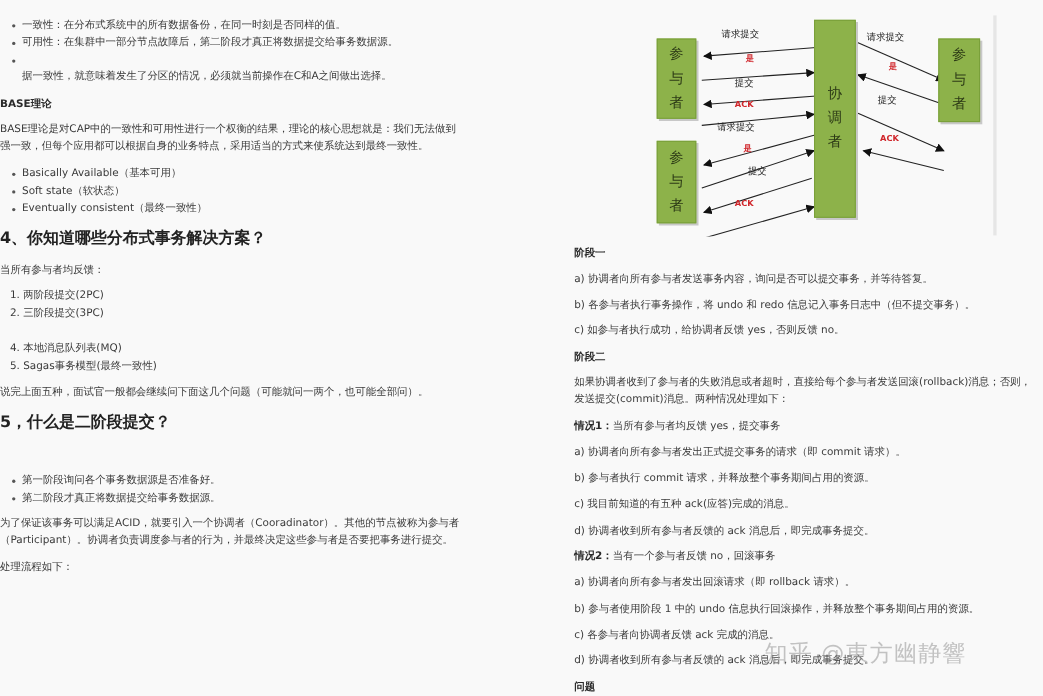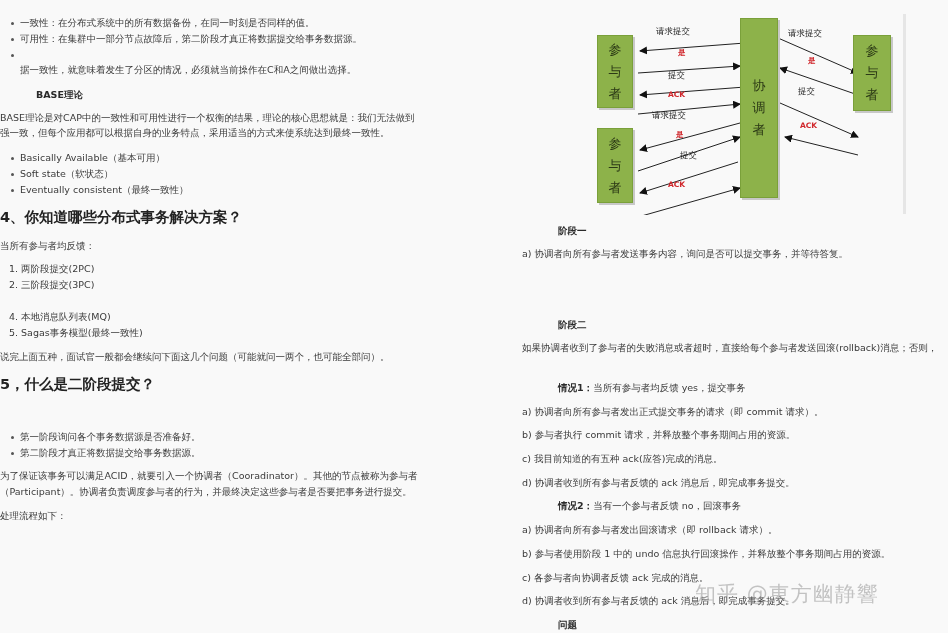--- a/index.html
+++ b/index.html
@@ -5,21 +5,21 @@
     * { box-sizing: border-box; margin: 0; padding: 0; }
     html, body { width: 948px; height: 633px; overflow: hidden; background: #f9f9f9; }
     body { font-family: "DejaVu Sans", "Liberation Sans", sans-serif; color: #333; position: relative; }
 
     .col { position: absolute; top: 0; height: 633px; }
     .col-left { left: 0; width: 474px; }
     .col-right { left: 518px; width: 430px; }
 
     .t { position: absolute; font-size: 9.5px; line-height: 14px; color: #3a3a3a; white-space: nowrap; }
     .bullet { position: absolute; width: 3px; height: 3px; border-radius: 50%; background: #555; }
-    .b { font-weight: bold; color: #2a2a2a; padding-left: 36px; }
+    .b { font-weight: bold; color: #2a2a2a; }
     .h2 { position: absolute; font-size: 14.5px; font-weight: bold; color: #222; white-space: nowrap; line-height: 20px; }
 
     .vline { position: absolute; left: 903px; top: 14px; width: 3px; height: 200px; background: #e6e6e6; }
 
     
     .diagram { position: absolute; left: 580px; top: 10px; width: 320px; height: 205px; }
     .box { position: absolute; background: #8db24a; border: 1px solid #7aa03a; box-shadow: 2px 2px 0 #c8c8c8;
            display: flex; flex-direction: column; align-items: center; justify-content: center; }
     .box span { font-size: 13px; color: #2c3a16; line-height: 22px; font-family: "DejaVu Sans", sans-serif; }
     .lbl { position: absolute; font-size: 8.5px; white-space: nowrap; color: #222; }
@@ -128,23 +128,26 @@
   <div class="lbl" style="left:208px;top:18px">请求提交</div>
   <div class="lbl red" style="left:228px;top:46px">是</div>
   <div class="lbl" style="left:218px;top:76px">提交</div>
   <div class="lbl red" style="left:220px;top:111px">ACK</div>
 </div>
 <div class="vline"></div>
 
 <div class="col col-right">
   <div class="t b" style="left:4px;top:224px">阶段一</div>
   <div class="t" style="left:4px;top:247px">a) 协调者向所有参与者发送事务内容，询问是否可以提交事务，并等待答复。</div>
+  <div class="t" style="left:4px;top:271px">b) 各参与者执行事务操作，将 undo 和 redo 信息记入事务日志中（但不提交事务）。</div>
+  <div class="t" style="left:4px;top:294px">c) 如参与者执行成功，给协调者反馈 yes，否则反馈 no。</div>
 
   <div class="t b" style="left:4px;top:318px">阶段二</div>
   <div class="t" style="left:4px;top:341px">如果协调者收到了参与者的失败消息或者超时，直接给每个参与者发送回滚(rollback)消息；否则，</div>
+  <div class="t" style="left:4px;top:356px">发送提交(commit)消息。两种情况处理如下：</div>
 
   <div class="t" style="left:4px;top:381px">
     <span class="b">情况1：</span><span>当所有参与者均反馈 yes，提交事务</span>
   </div>
   <div class="t" style="left:4px;top:405px">a) 协调者向所有参与者发出正式提交事务的请求（即 commit 请求）。</div>
   <div class="t" style="left:4px;top:428px">b) 参与者执行 commit 请求，并释放整个事务期间占用的资源。</div>
   <div class="t" style="left:4px;top:452px">c) 我目前知道的有五种 ack(应答)完成的消息。</div>
   <div class="t" style="left:4px;top:476px">d) 协调者收到所有参与者反馈的 ack 消息后，即完成事务提交。</div>
 
   <div class="t" style="left:4px;top:499px">

